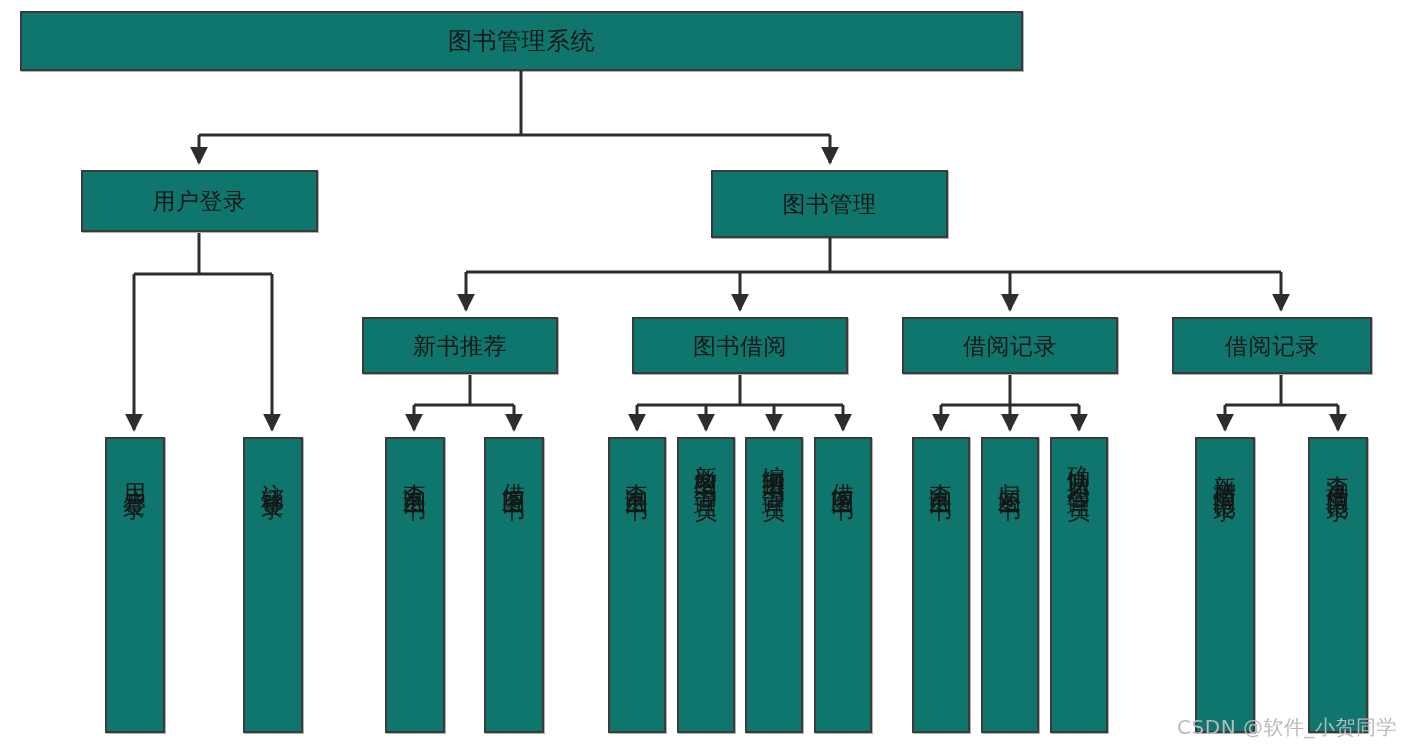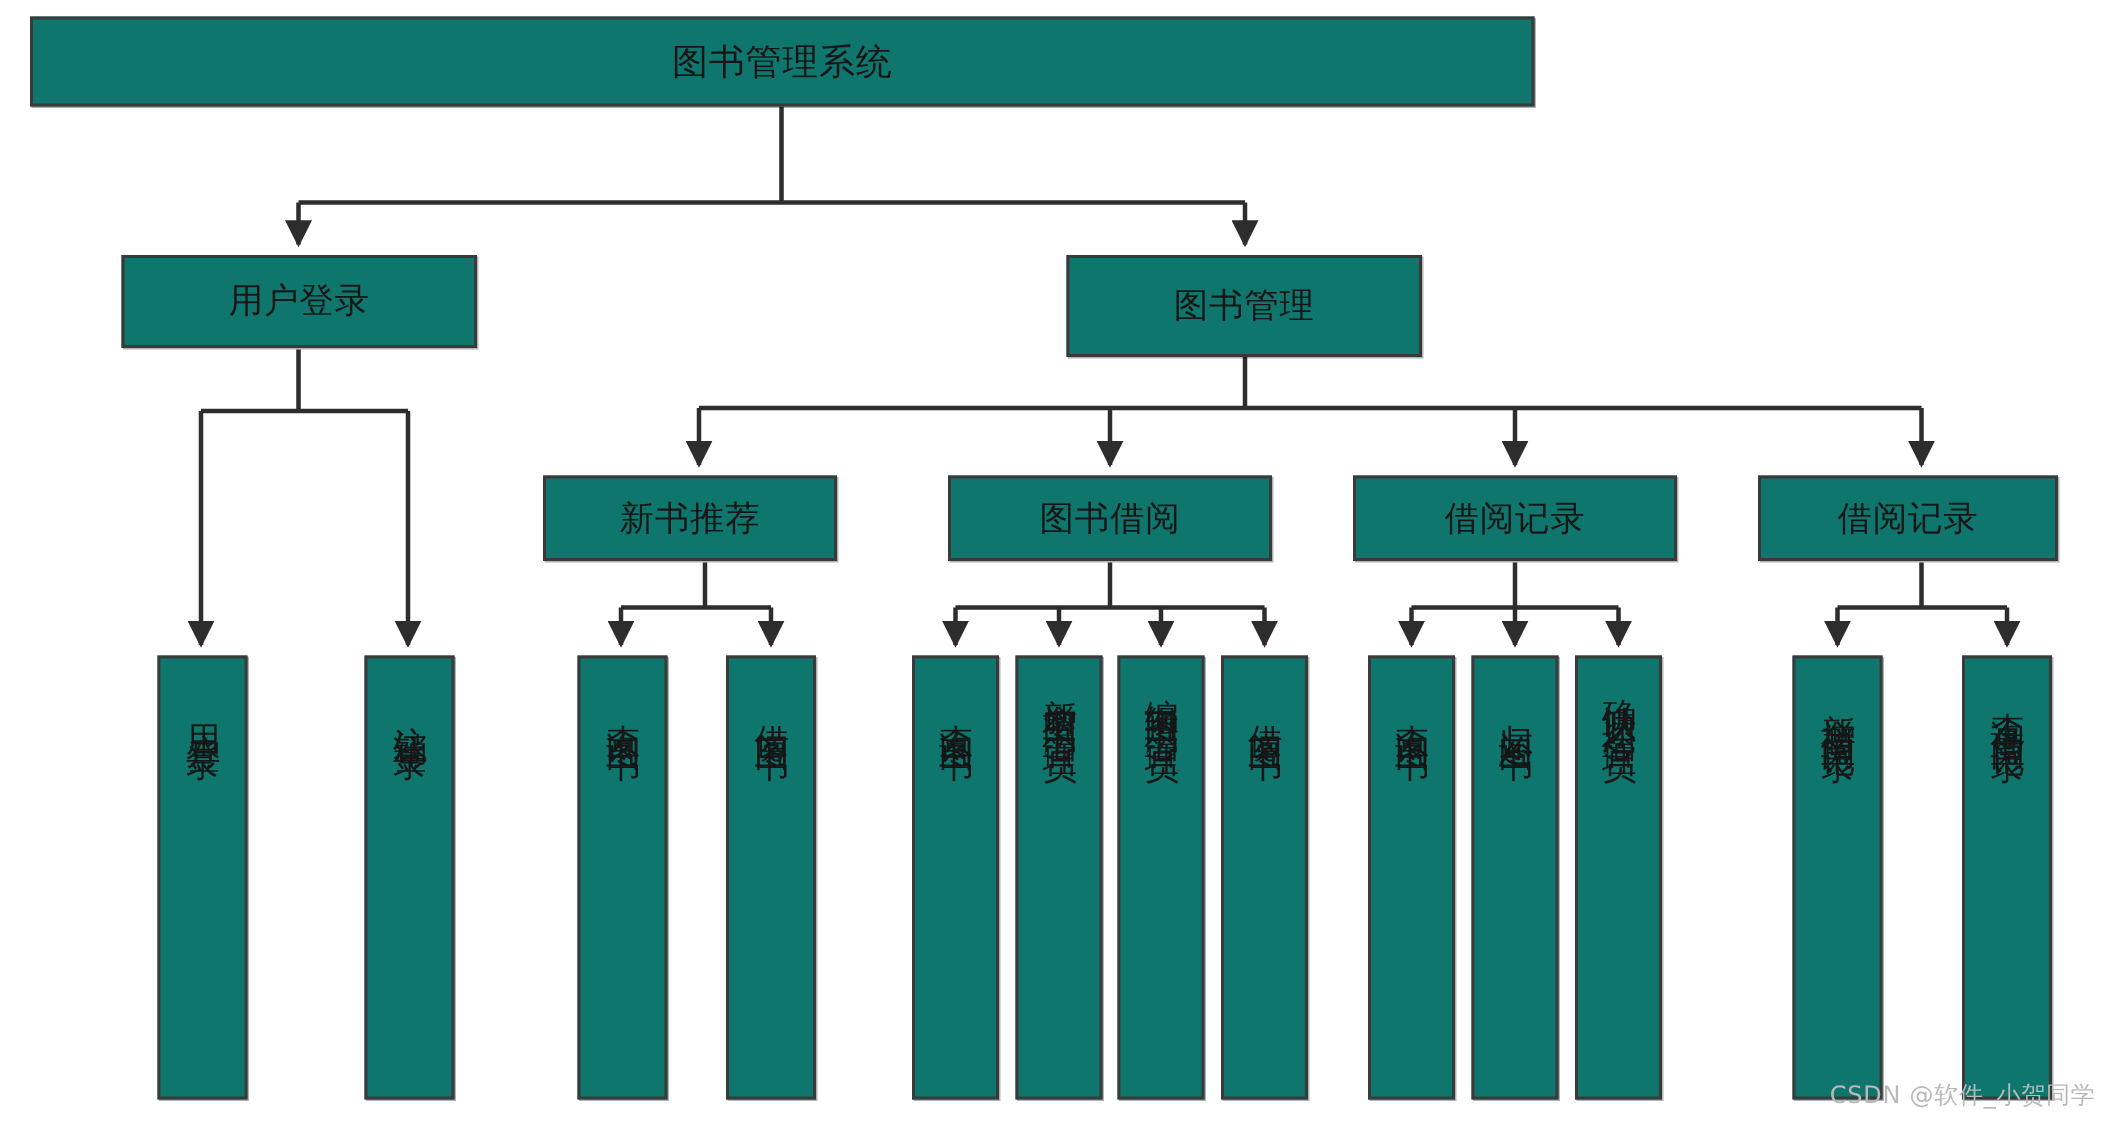--- a/index.html
+++ b/index.html
@@ -62,21 +62,21 @@
     text-orientation: upright;
     font-size: 23px;
     line-height: 30px;
     letter-spacing: 5px;
     max-height: 268px;
   }
   #watermark {
     position: absolute;
     right: 8px;
     bottom: 6px;
-    font-size: 16px;
+    font-size: 20px;
     color: #b9b9b9;
     letter-spacing: 0.5px;
     z-index: 6;
     white-space: nowrap;
   }
 </style>
 </head>
 <body>
 
 <div id="diagram-canvas">

